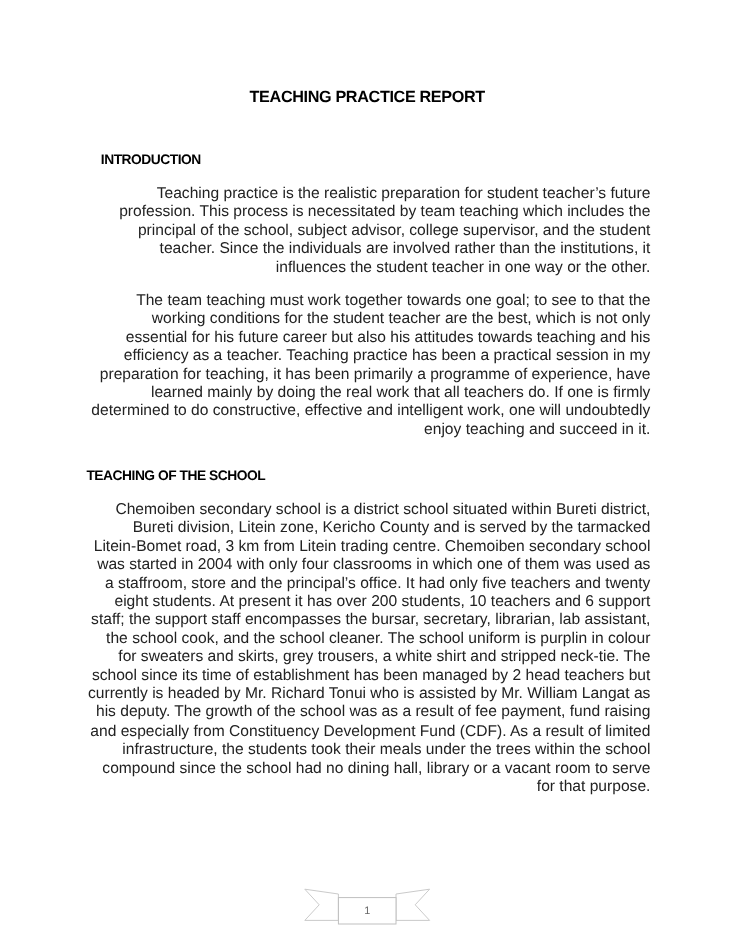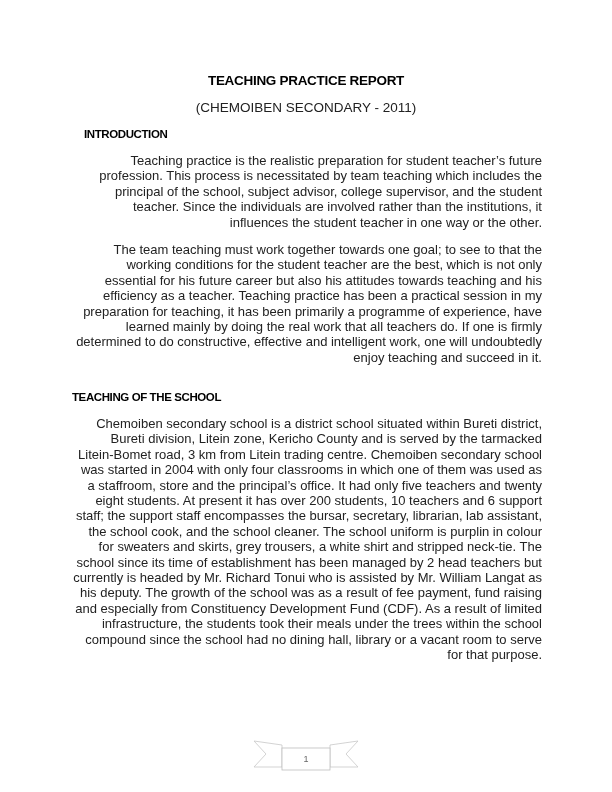--- a/index.html
+++ b/index.html
@@ -16,21 +16,20 @@
           color: #222; margin: 0; text-align: right; }
   .footer { position: absolute; left: 252px; top: 737px; width: 108px; height: 36px; }
   .page-num { position: absolute; left: 282px; top: 748px; width: 48px; height: 22px;
               text-align: center; font-size: 9px; line-height: 22px; color: #666; }
 </style>
 </head>
 <body>
 
 <div class="page">
   <div class="title">TEACHING PRACTICE REPORT</div>
-  <div class="subtitle">(CHEMOIBEN SECONDARY - 2011)</div>
 
   <div class="heading" style="top:128px;padding-left:12px;">INTRODUCTION</div>
   <p class="para" style="top:153px;">Teaching practice is the realistic preparation for student teacher’s future profession. This process is necessitated by team teaching which includes the principal of the school, subject advisor, college supervisor, and the student teacher. Since the individuals are involved rather than the institutions, it influences the student teacher in one way or the other.</p>
   <p class="para" style="top:242px;">The team teaching must work together towards one goal; to see to that the working conditions for the student teacher are the best, which is not only essential for his future career but also his attitudes towards teaching and his efficiency as a teacher. Teaching practice has been a practical session in my preparation for teaching, it has been primarily a programme of experience, have learned mainly by doing the real work that all teachers do. If one is firmly determined to do constructive, effective and intelligent work, one will undoubtedly enjoy teaching and succeed in it.</p>
 
   <div class="heading" style="top:391px;">TEACHING OF THE SCHOOL</div>
   <p class="para" style="top:416px;">Chemoiben secondary school is a district school situated within Bureti district, Bureti division, Litein zone, Kericho County and is served by the tarmacked Litein-Bomet road, 3 km from Litein trading centre. Chemoiben secondary school was started in 2004 with only four classrooms in which one of them was used as a staffroom, store and the principal’s office. It had only five teachers and twenty eight students. At present it has over 200 students, 10 teachers and 6 support staff; the support staff encompasses the bursar, secretary, librarian, lab assistant, the school cook, and the school cleaner. The school uniform is purplin in colour for sweaters and skirts, grey trousers, a white shirt and stripped neck-tie.  The school since its time of establishment has been managed by 2 head teachers but currently is headed by Mr. Richard Tonui who is assisted by Mr. William Langat as his deputy. The growth of the school was as a result of fee payment, fund raising and especially from Constituency Development Fund (CDF). As a result of limited infrastructure, the students took their meals under the trees within the school compound since the school had no dining hall, library or a vacant room to serve for that purpose.</p>
 
   <svg class="footer" viewBox="0 0 108 36" xmlns="http://www.w3.org/2000/svg">
     <polygon points="2,4 30,8 30,30 2,30 14,17" fill="none" stroke="#c8c8c8" stroke-width="0.8"></polygon>

